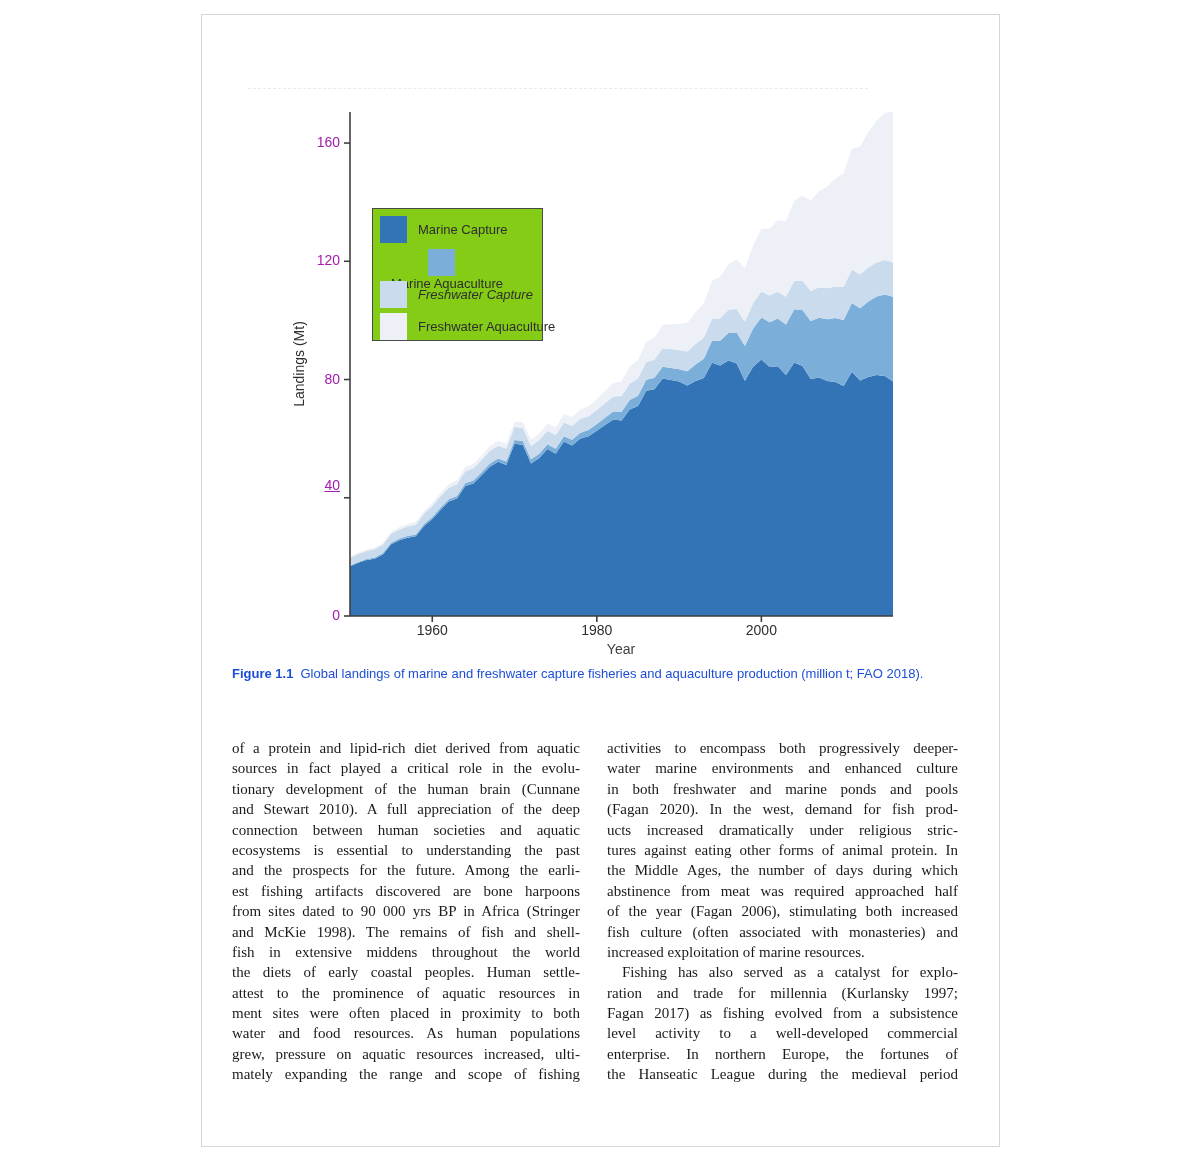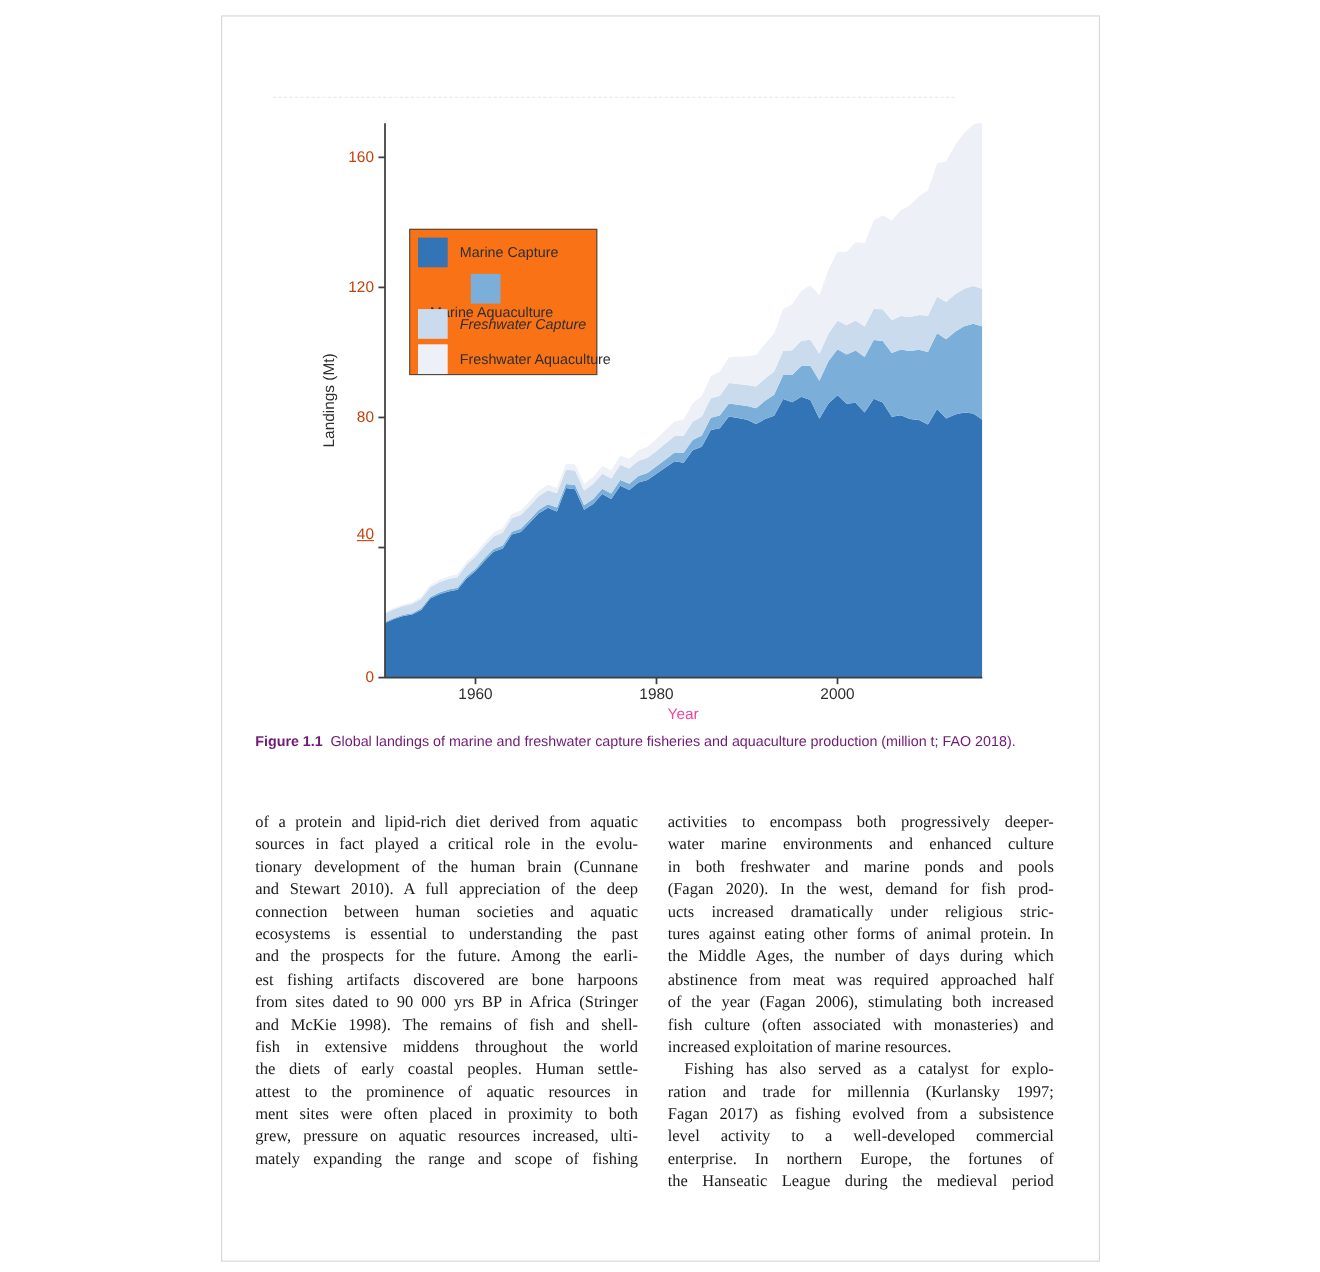--- a/index.html
+++ b/index.html
@@ -5,40 +5,40 @@
   html,body{margin:0;padding:0;background:#ffffff;}
   #root{position:relative;width:1200px;height:1156px;background:#ffffff;overflow:hidden;
         font-family:"Liberation Sans", sans-serif;}
   .page{position:absolute;left:201px;top:14px;width:797px;height:1131px;
         background:#ffffff;border:1px solid #d6d6d6;}
   .artifact-line{position:absolute;left:248px;top:88px;width:620px;height:0;
         border-top:1px dashed #ebebeb;}
 
   
   .chart-svg{position:absolute;left:344px;top:112px;overflow:visible;}
-  .ytick{position:absolute;width:70px;left:270px;text-align:right;font-size:14px;color:#c2410c;}
+  .ytick{position:absolute;width:70px;left:270px;text-align:right;font-size:14px;color:#a21caf;}
   .xtick{position:absolute;width:60px;text-align:center;top:622px;font-size:14px;color:#2e2e2e;}
   .ylab{position:absolute;left:299px;top:364px;transform:translate(-50%,-50%) rotate(-90deg);
         white-space:nowrap;font-size:14px;color:#2e2e2e;}
   .xlab{position:absolute;left:571px;width:100px;top:641px;text-align:center;
-        font-size:14px;color:#ec4899;}
+        font-size:14px;color:#404040;}
 
   
   .legend{position:absolute;left:372px;top:208px;width:171px;height:133px;
-        background:#f97316;border:1px solid #4a4a4a;box-sizing:border-box;}
+        background:#84cc16;border:1px solid #4a4a4a;box-sizing:border-box;}
   .legend-row{position:absolute;left:7px;height:27px;display:flex;align-items:center;}
   .legend-row:nth-of-type(1){top:7px;}
   .legend-row:nth-of-type(2){top:40px;flex-direction:column;}
   .legend-row:nth-of-type(3){top:72px;font-style:italic;}
   .legend-row:nth-of-type(4){top:104px;text-align:center;}
   .legend-swatch{width:27px;height:27px;flex:0 0 27px;}
   .legend-label{margin-left:11px;font-size:13px;color:#2e2e2e;white-space:nowrap;}
 
   
-  .caption{position:absolute;left:232px;top:666px;width:745px;font-size:13px;color:#701a75;}
+  .caption{position:absolute;left:232px;top:666px;width:745px;font-size:13px;color:#1d4ed8;}
   .caption .cap-label{font-weight:bold;margin-right:7px;}
 
   
   .column{position:absolute;top:738px;font-family:"Liberation Serif", serif;
         font-size:15px;color:#1a1a1a;}
   .col-left{left:232px;width:348px;}
   .col-right{left:607px;width:351px;}
   .bline{height:20.4px;line-height:20.4px;white-space:nowrap;text-align:justify;
         text-align-last:justify;overflow:visible;}
   .bline.para-end{text-align-last:left;}
@@ -123,20 +123,21 @@
       <div class="bline">connection between human societies and aquatic</div>
       <div class="bline">ecosystems is essential to understanding the past</div>
       <div class="bline">and the prospects for the future. Among the earli-</div>
       <div class="bline">est fishing artifacts discovered are bone harpoons</div>
       <div class="bline">from sites dated to 90 000 yrs BP in Africa (Stringer</div>
       <div class="bline">and McKie 1998). The remains of fish and shell-</div>
       <div class="bline">fish in extensive middens throughout the world</div>
       <div class="bline">the diets of early coastal peoples. Human settle-</div>
       <div class="bline">attest to the prominence of aquatic resources in</div>
       <div class="bline">ment sites were often placed in proximity to both</div>
+      <div class="bline">water and food resources. As human populations</div>
       <div class="bline">grew, pressure on aquatic resources increased, ulti-</div>
       <div class="bline">mately expanding the range and scope of fishing</div>
     </div>
   <div id="col-right" class="column col-right">
       <div class="bline">activities to encompass both progressively deeper-</div>
       <div class="bline">water marine environments and enhanced culture</div>
       <div class="bline">in both freshwater and marine ponds and pools</div>
       <div class="bline">(Fagan 2020). In the west, demand for fish prod-</div>
       <div class="bline">ucts increased dramatically under religious stric-</div>
       <div class="bline">tures against eating other forms of animal protein. In</div>

